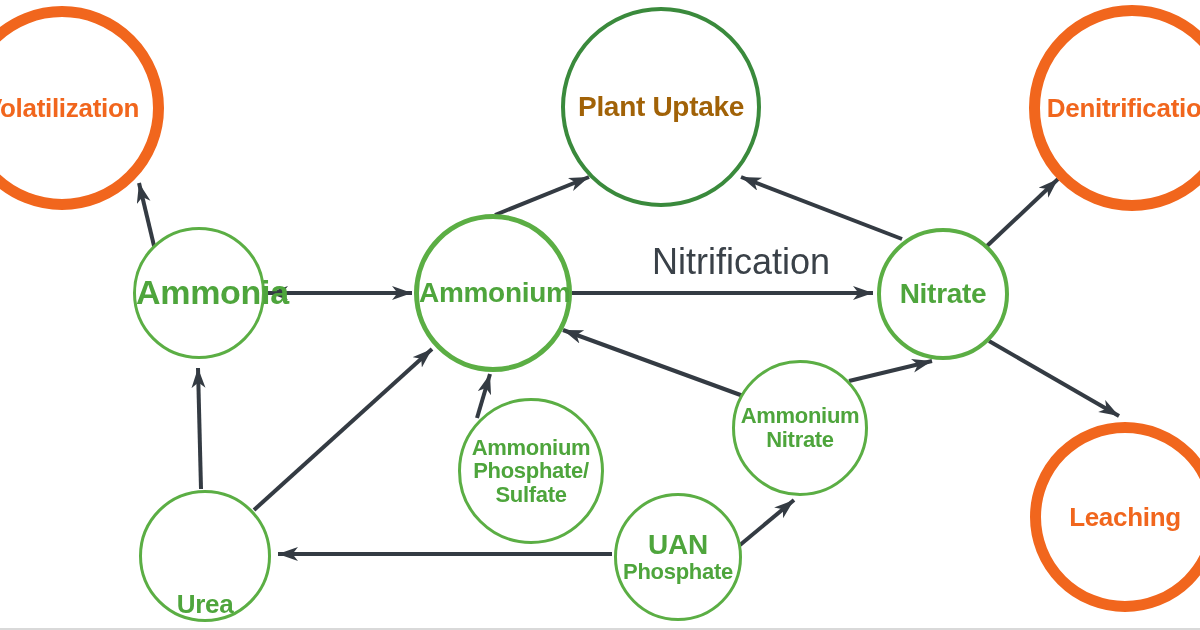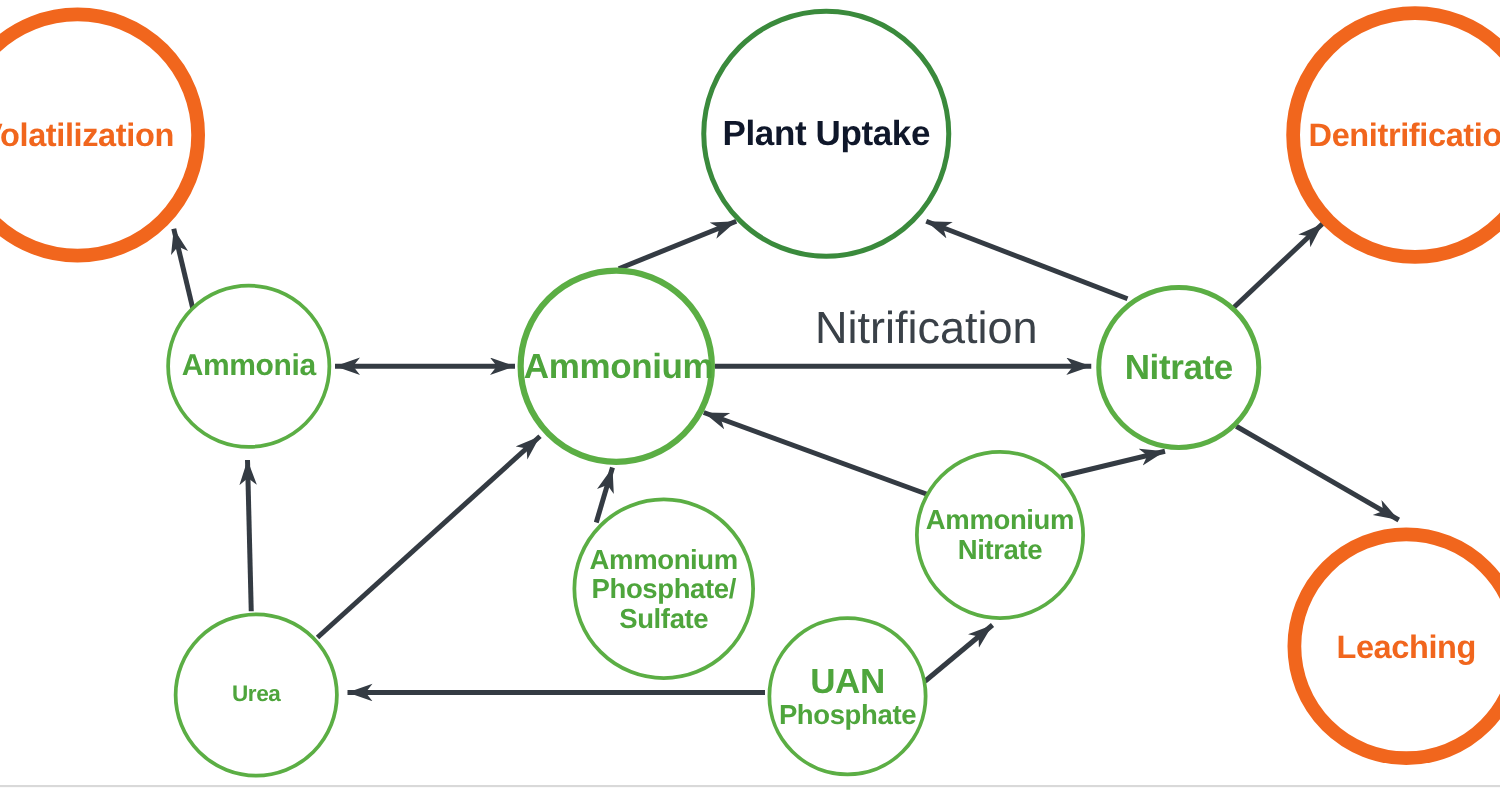--- a/index.html
+++ b/index.html
@@ -7,21 +7,21 @@
     position:relative;width:1200px;height:630px;overflow:hidden;background:#ffffff;
     font-family:"Liberation Sans", sans-serif;
   }
   .edges{position:absolute;left:0;top:0;z-index:1;}
   .node{
     position:absolute;border-radius:50%;background:#ffffff;box-sizing:border-box;
     display:flex;align-items:center;justify-content:center;text-align:center;z-index:2;
   }
   .node .label{display:block;width:100%;white-space:pre-line;font-weight:bold;letter-spacing:-0.3px;line-height:1.1;}
   .node-green{border:3px solid #5BAE44;color:#4EA53C;}
-  .node-darkgreen{border:4px solid #3A8A3C;color:#0f172a;}
+  .node-darkgreen{border:4px solid #3A8A3C;color:#a16207;}
   .node-orange{border:11px solid #F1661D;color:#F1661D;}
   .uan-label::first-line{font-size:28px;}
   .edge-label{
     position:absolute;z-index:3;color:#3A4148;font-weight:400;font-size:36px;
     text-align:center;letter-spacing:0;
   }
   .bottom-line{position:absolute;left:0;bottom:0;width:100%;height:2px;background:#D9D9D9;z-index:4;}
 </style>
 </head>
 <body>
@@ -59,21 +59,21 @@
   </div>
 
   <div class="node node-darkgreen" style="left:561px;top:7px;width:200px;height:200px;font-size:28px;">
     <span class="label">Plant Uptake</span>
   </div>
 
   <div class="node node-orange" style="left:1029px;top:5px;width:206px;height:206px;font-size:26px;">
     <span class="label">Denitrification</span>
   </div>
 
-  <div class="node node-green" style="left:133px;top:227px;width:132px;height:132px;font-size:24px;justify-content:flex-end;">
+  <div class="node node-green" style="left:133px;top:227px;width:132px;height:132px;font-size:34px;justify-content:flex-end;">
     <span class="label">Ammonia</span>
   </div>
 
   <div class="node node-green" style="left:414px;top:214px;width:158px;height:158px;border-width:5px;font-size:28px;">
     <span class="label">Ammonium</span>
   </div>
 
   <div class="node node-green" style="left:877px;top:228px;width:132px;height:132px;border-width:4px;font-size:28px;">
     <span class="label">Nitrate</span>
   </div>
@@ -87,21 +87,21 @@
   <div class="node node-green" style="left:732px;top:360px;width:136px;height:136px;font-size:22px;">
     <span class="label">Ammonium
 Nitrate</span>
   </div>
 
   <div class="node node-green" style="left:614px;top:493px;width:128px;height:128px;font-size:22px;">
     <span class="label uan-label">UAN
 Phosphate</span>
   </div>
 
-  <div class="node node-green" style="left:139px;top:490px;width:132px;height:132px;font-size:18px;">
+  <div class="node node-green" style="left:139px;top:490px;width:132px;height:132px;font-size:26px;align-items:flex-end;">
     <span class="label">Urea</span>
   </div>
 
   <div class="node node-orange" style="left:1030px;top:422px;width:190px;height:190px;font-size:26px;">
     <span class="label">Leaching</span>
   </div>
 
   <div class="bottom-line"></div>
 
 </div>

